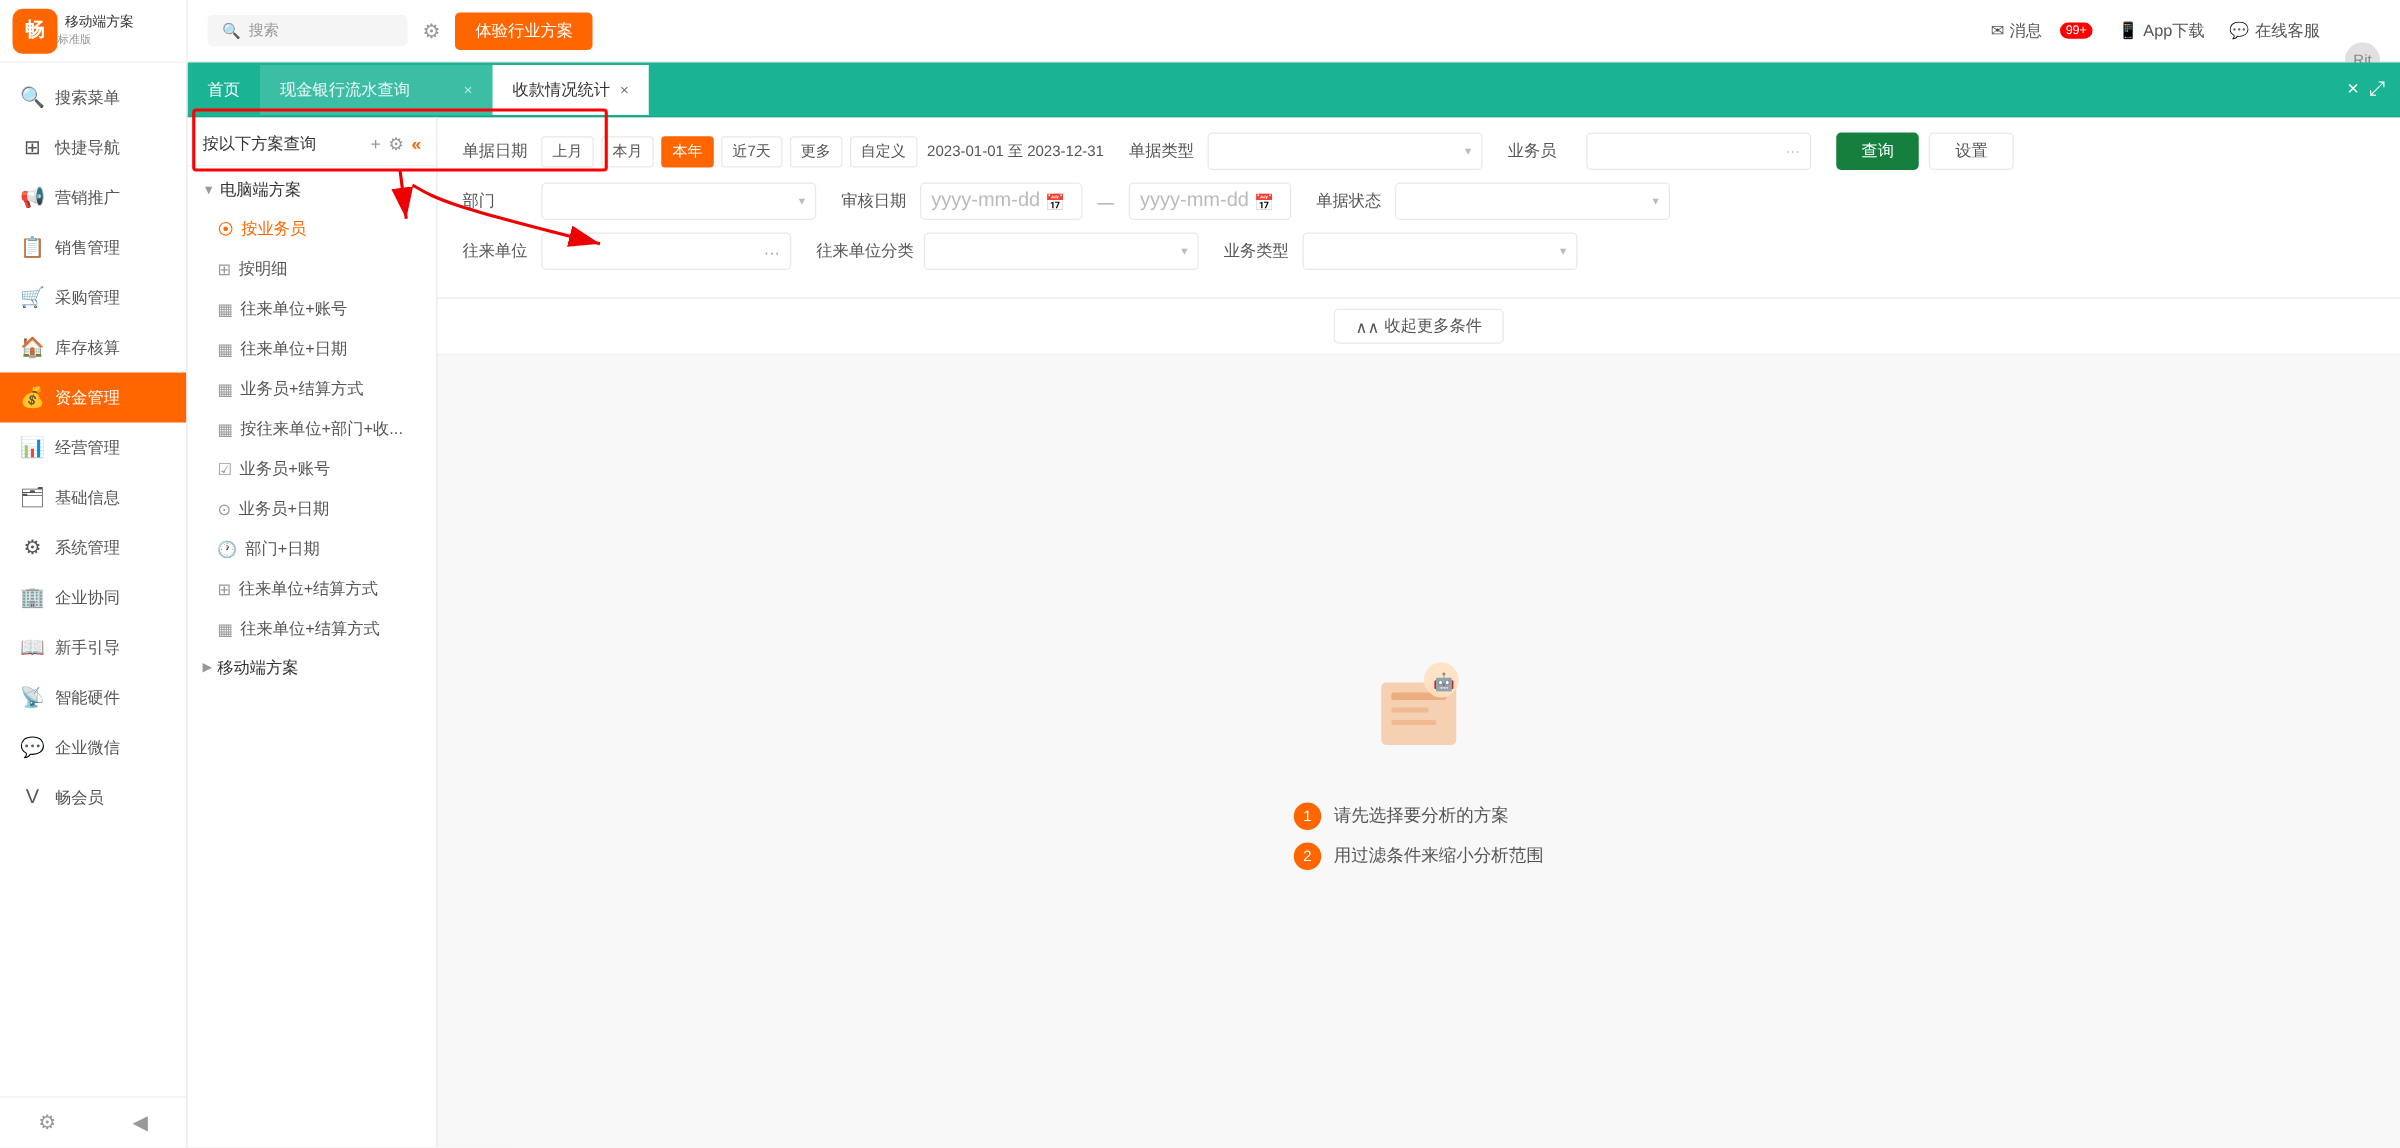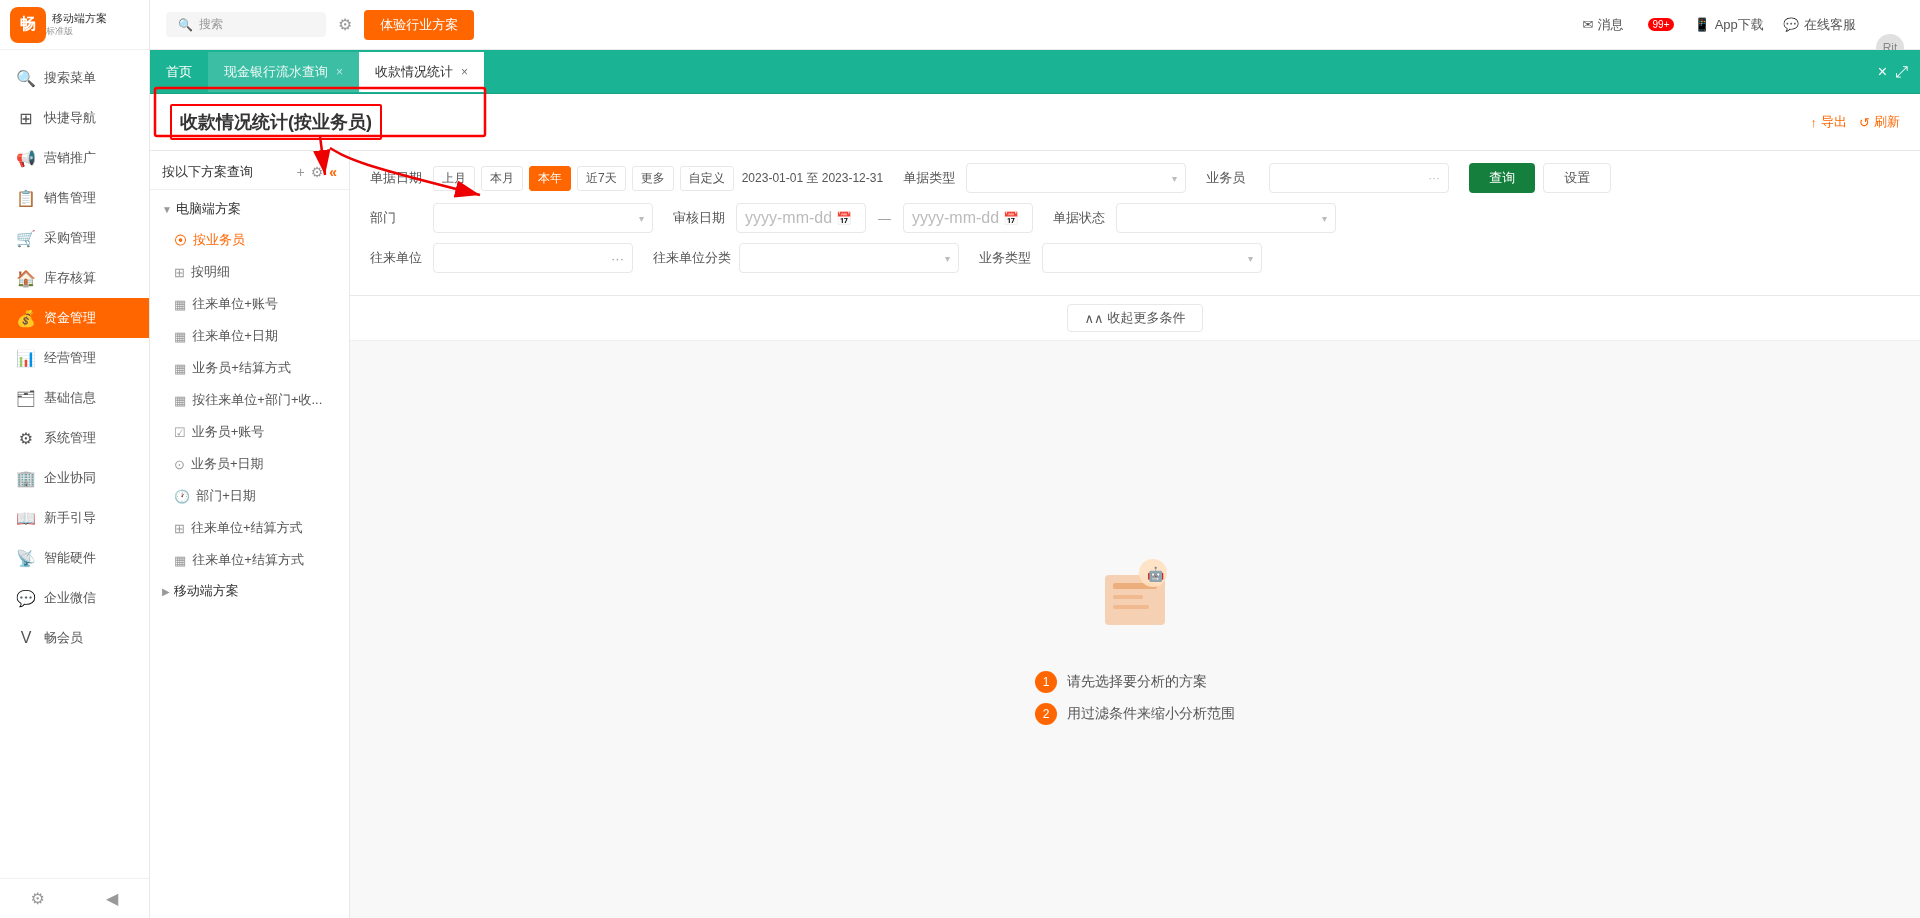--- a/index.html
+++ b/index.html
@@ -21,21 +21,21 @@
     
     .main { flex: 1; display: flex; flex-direction: column; height: 918px; overflow: hidden; }
 
     
     .topbar { height: 50px; background: #fff; display: flex; align-items: center; padding: 0 16px; border-bottom: 1px solid #e8e8e8; justify-content: space-between; }
     .topbar-left { display: flex; align-items: center; gap: 12px; }
     .topbar-search { background: #f5f5f5; border-radius: 4px; padding: 4px 12px; font-size: 12px; color: #999; display: flex; align-items: center; gap: 6px; width: 160px; }
     .topbar-btn-try { background: #ff6600; color: white; border: none; border-radius: 4px; padding: 6px 16px; font-size: 13px; cursor: pointer; }
     .topbar-right { display: flex; align-items: center; gap: 20px; font-size: 13px; color: #555; }
     .topbar-right-item { display: flex; align-items: center; gap: 4px; cursor: pointer; }
-    .badge-red { background: #f00; color: white; border-radius: 10px; font-size: 10px; padding: 1px 5px; margin-left: 20px; }
+    .badge-red { background: #f00; color: white; border-radius: 10px; font-size: 10px; padding: 1px 5px; margin-left: 10px; }
     .user-avatar { width: 28px; height: 28px; background: #ddd; border-radius: 50%; margin-top: 46px; }
 
     
     .tabbar { height: 44px; background: #1ab394; display: flex; align-items: center; padding: 0; border-bottom: 1px solid #18a382; }
     .tab { height: 40px; display: flex; align-items: center; padding: 0 16px; font-size: 13px; color: rgba(255,255,255,0.8); cursor: pointer; position: relative; }
     .tab.home { color: white; }
     .tab.active { background: white; color: #333; border-radius: 0; }
     .tab .tab-close { margin-left: 8px; font-size: 12px; opacity: 0.7; }
     .tabbar-controls { margin-left: auto; display: flex; align-items: center; gap: 8px; padding-right: 12px; }
     .tabbar-ctrl-btn { color: white; font-size: 16px; cursor: pointer; background: none; border: none; }
@@ -212,49 +212,36 @@
       <div class="user-avatar" style="background:#e0e0e0;display:flex;align-items:center;justify-content:center;font-size:12px;color:#888;">
         <span>Rit</span>
       </div>
     </div>
   </div>
 
   <div class="tabbar">
     <div class="tab home">
       <span>首页</span>
     </div>
-    <div class="tab" style="background:rgba(255,255,255,0.15);color:rgba(255,255,255,0.9);">
+    <div class="tab" style="background:rgba(255,255,255,0.15);color:rgba(255,255,255,0.9);gap:35px;">
       <span>现金银行流水查询</span>
       <span class="tab-close">×</span>
     </div>
     <div class="tab active">
       <span>收款情况统计</span>
       <span class="tab-close">×</span>
     </div>
     <div class="tabbar-controls">
       <button class="tabbar-ctrl-btn">×</button>
       <button class="tabbar-ctrl-btn">⤢</button>
     </div>
   </div>
 
   <div class="page-content">
 
-    <div class="page-header">
-      <div class="page-title">收款情况统计(按业务员)</div>
-      <div class="page-header-actions">
-        <div class="btn-export">
-          <span>↑</span>
-          <span>导出</span>
-        </div>
-        <div class="btn-refresh">
-          <span>↺</span>
-          <span>刷新</span>
-        </div>
-      </div>
-    </div>
 
     <div class="content-body">
 
       <div class="scheme-panel">
         <div class="scheme-panel-header">
           <span class="scheme-panel-title">按以下方案查询</span>
           <div class="scheme-panel-actions">
             <span class="scheme-panel-action-btn">+</span>
             <span class="scheme-panel-action-btn">⚙</span>
             <span class="scheme-panel-action-btn" style="color:#ff6600;font-weight:bold;">«</span>

